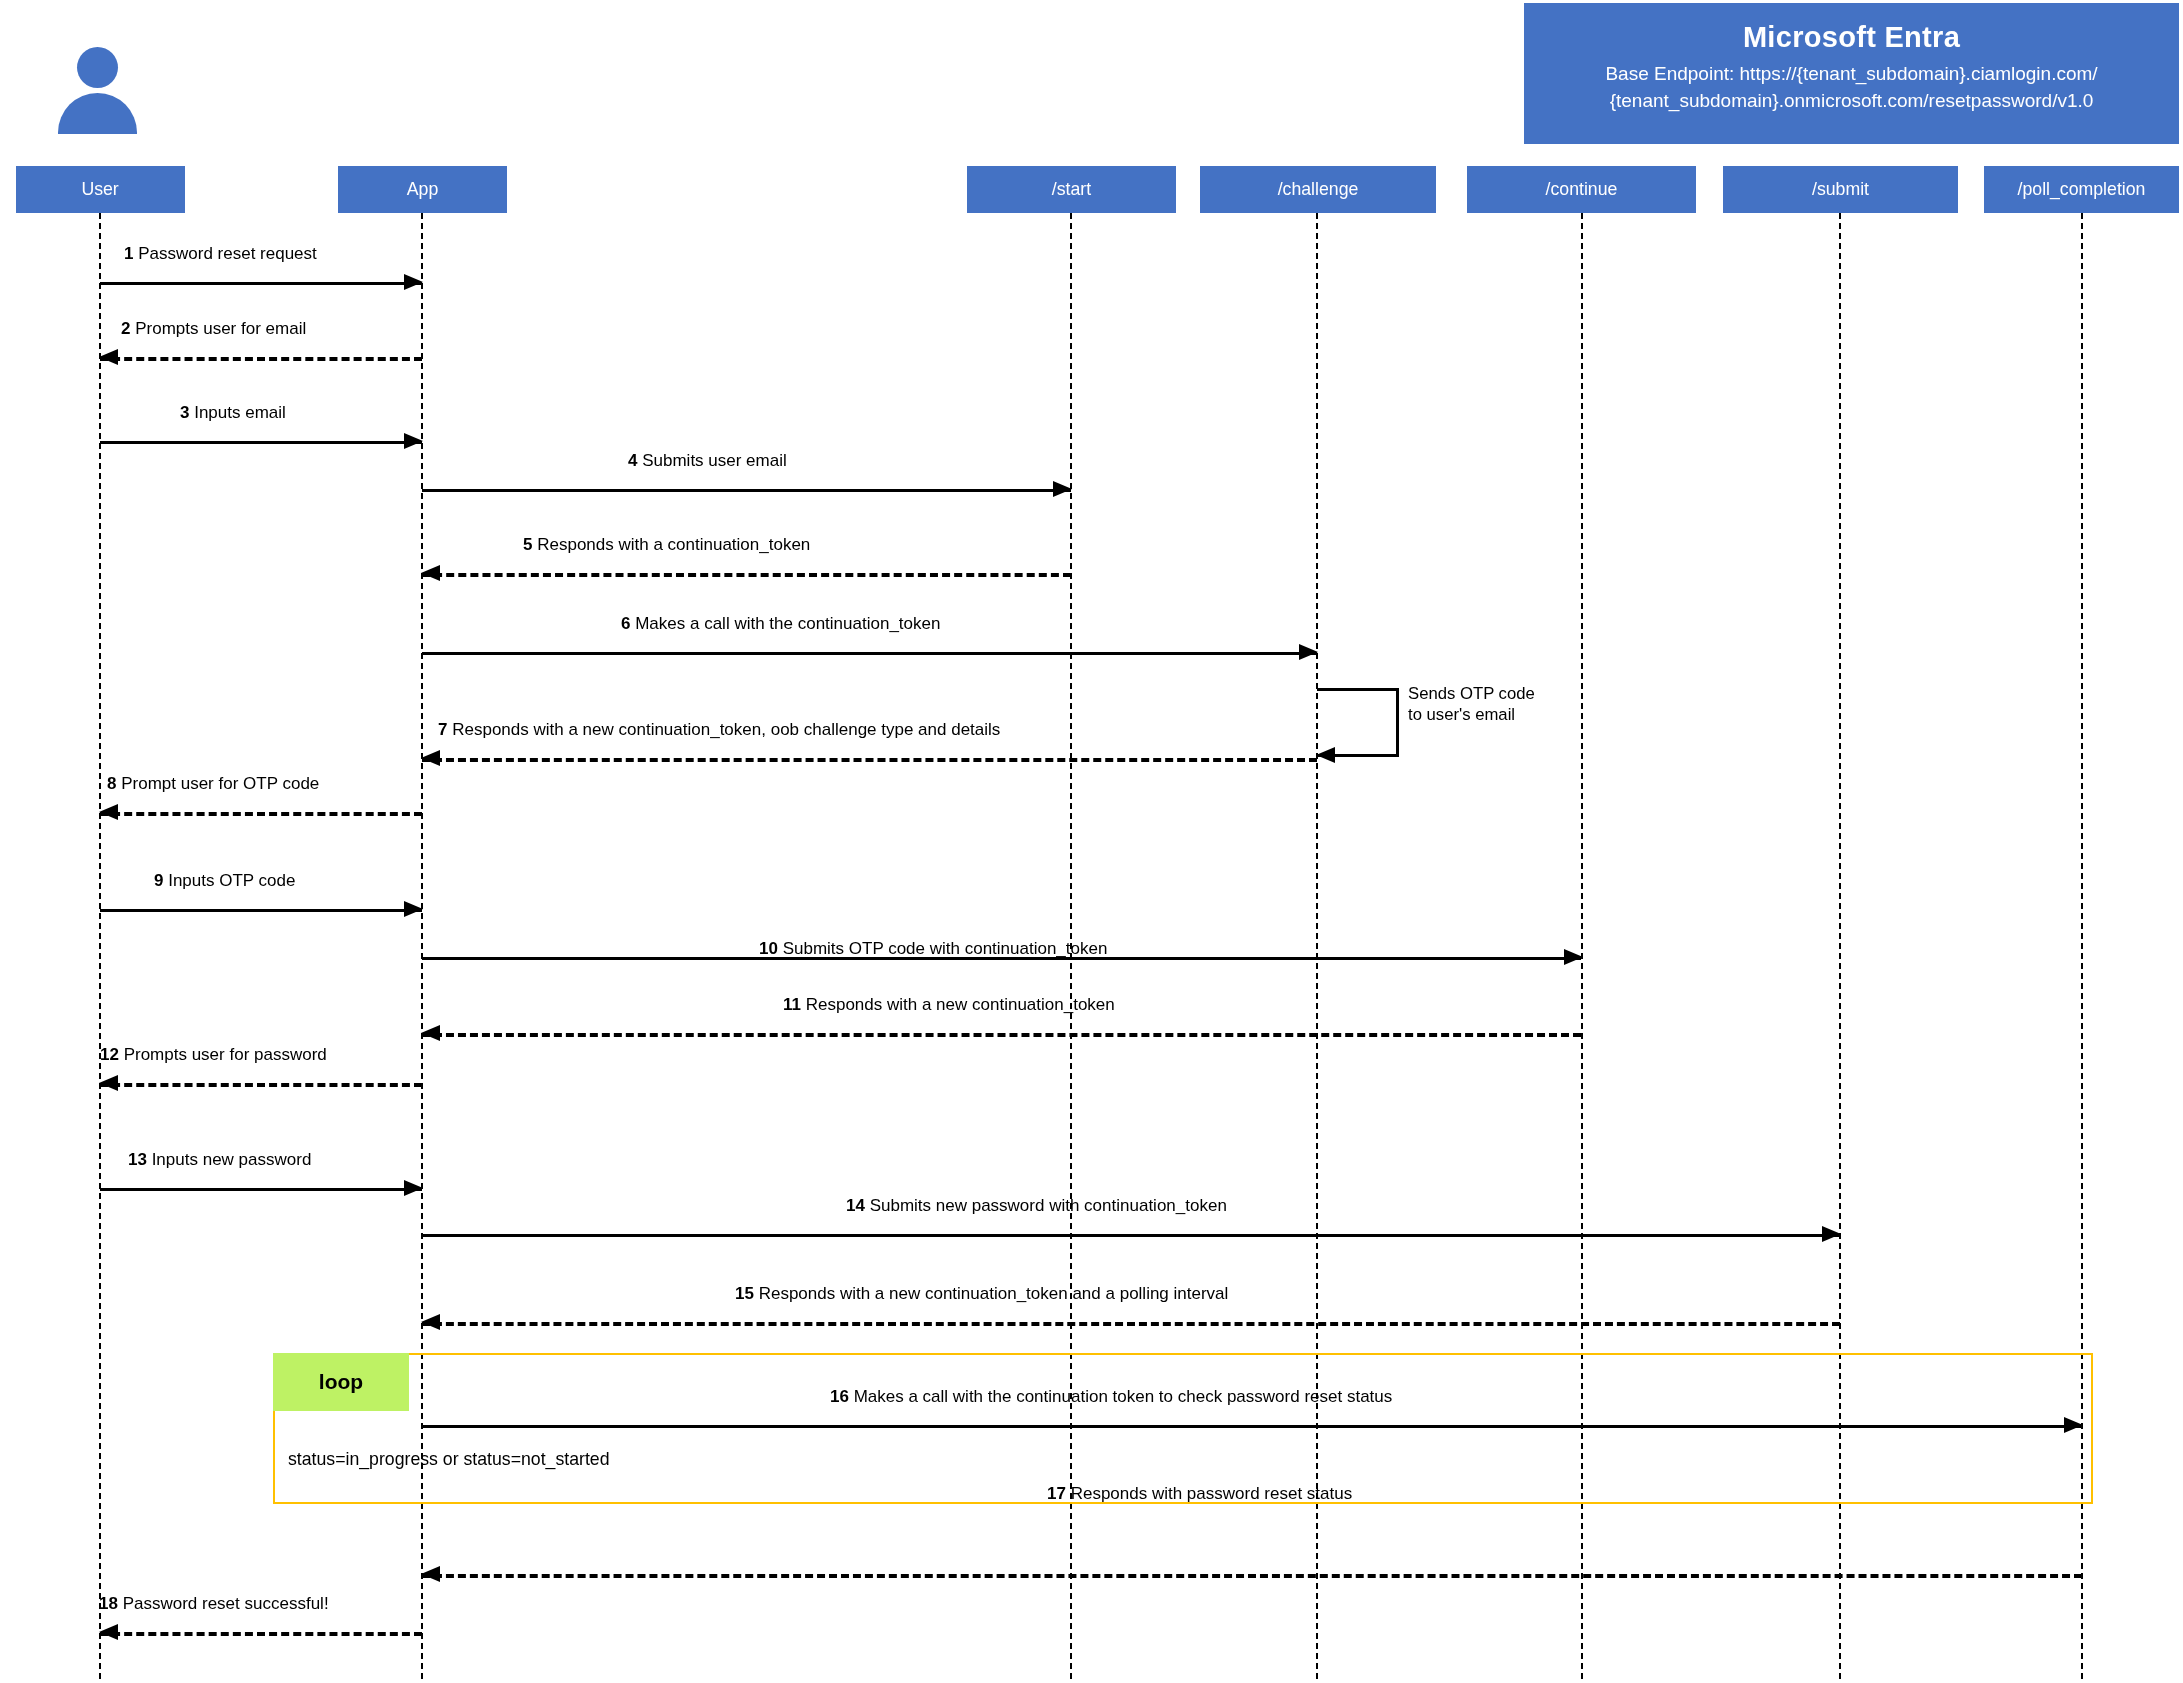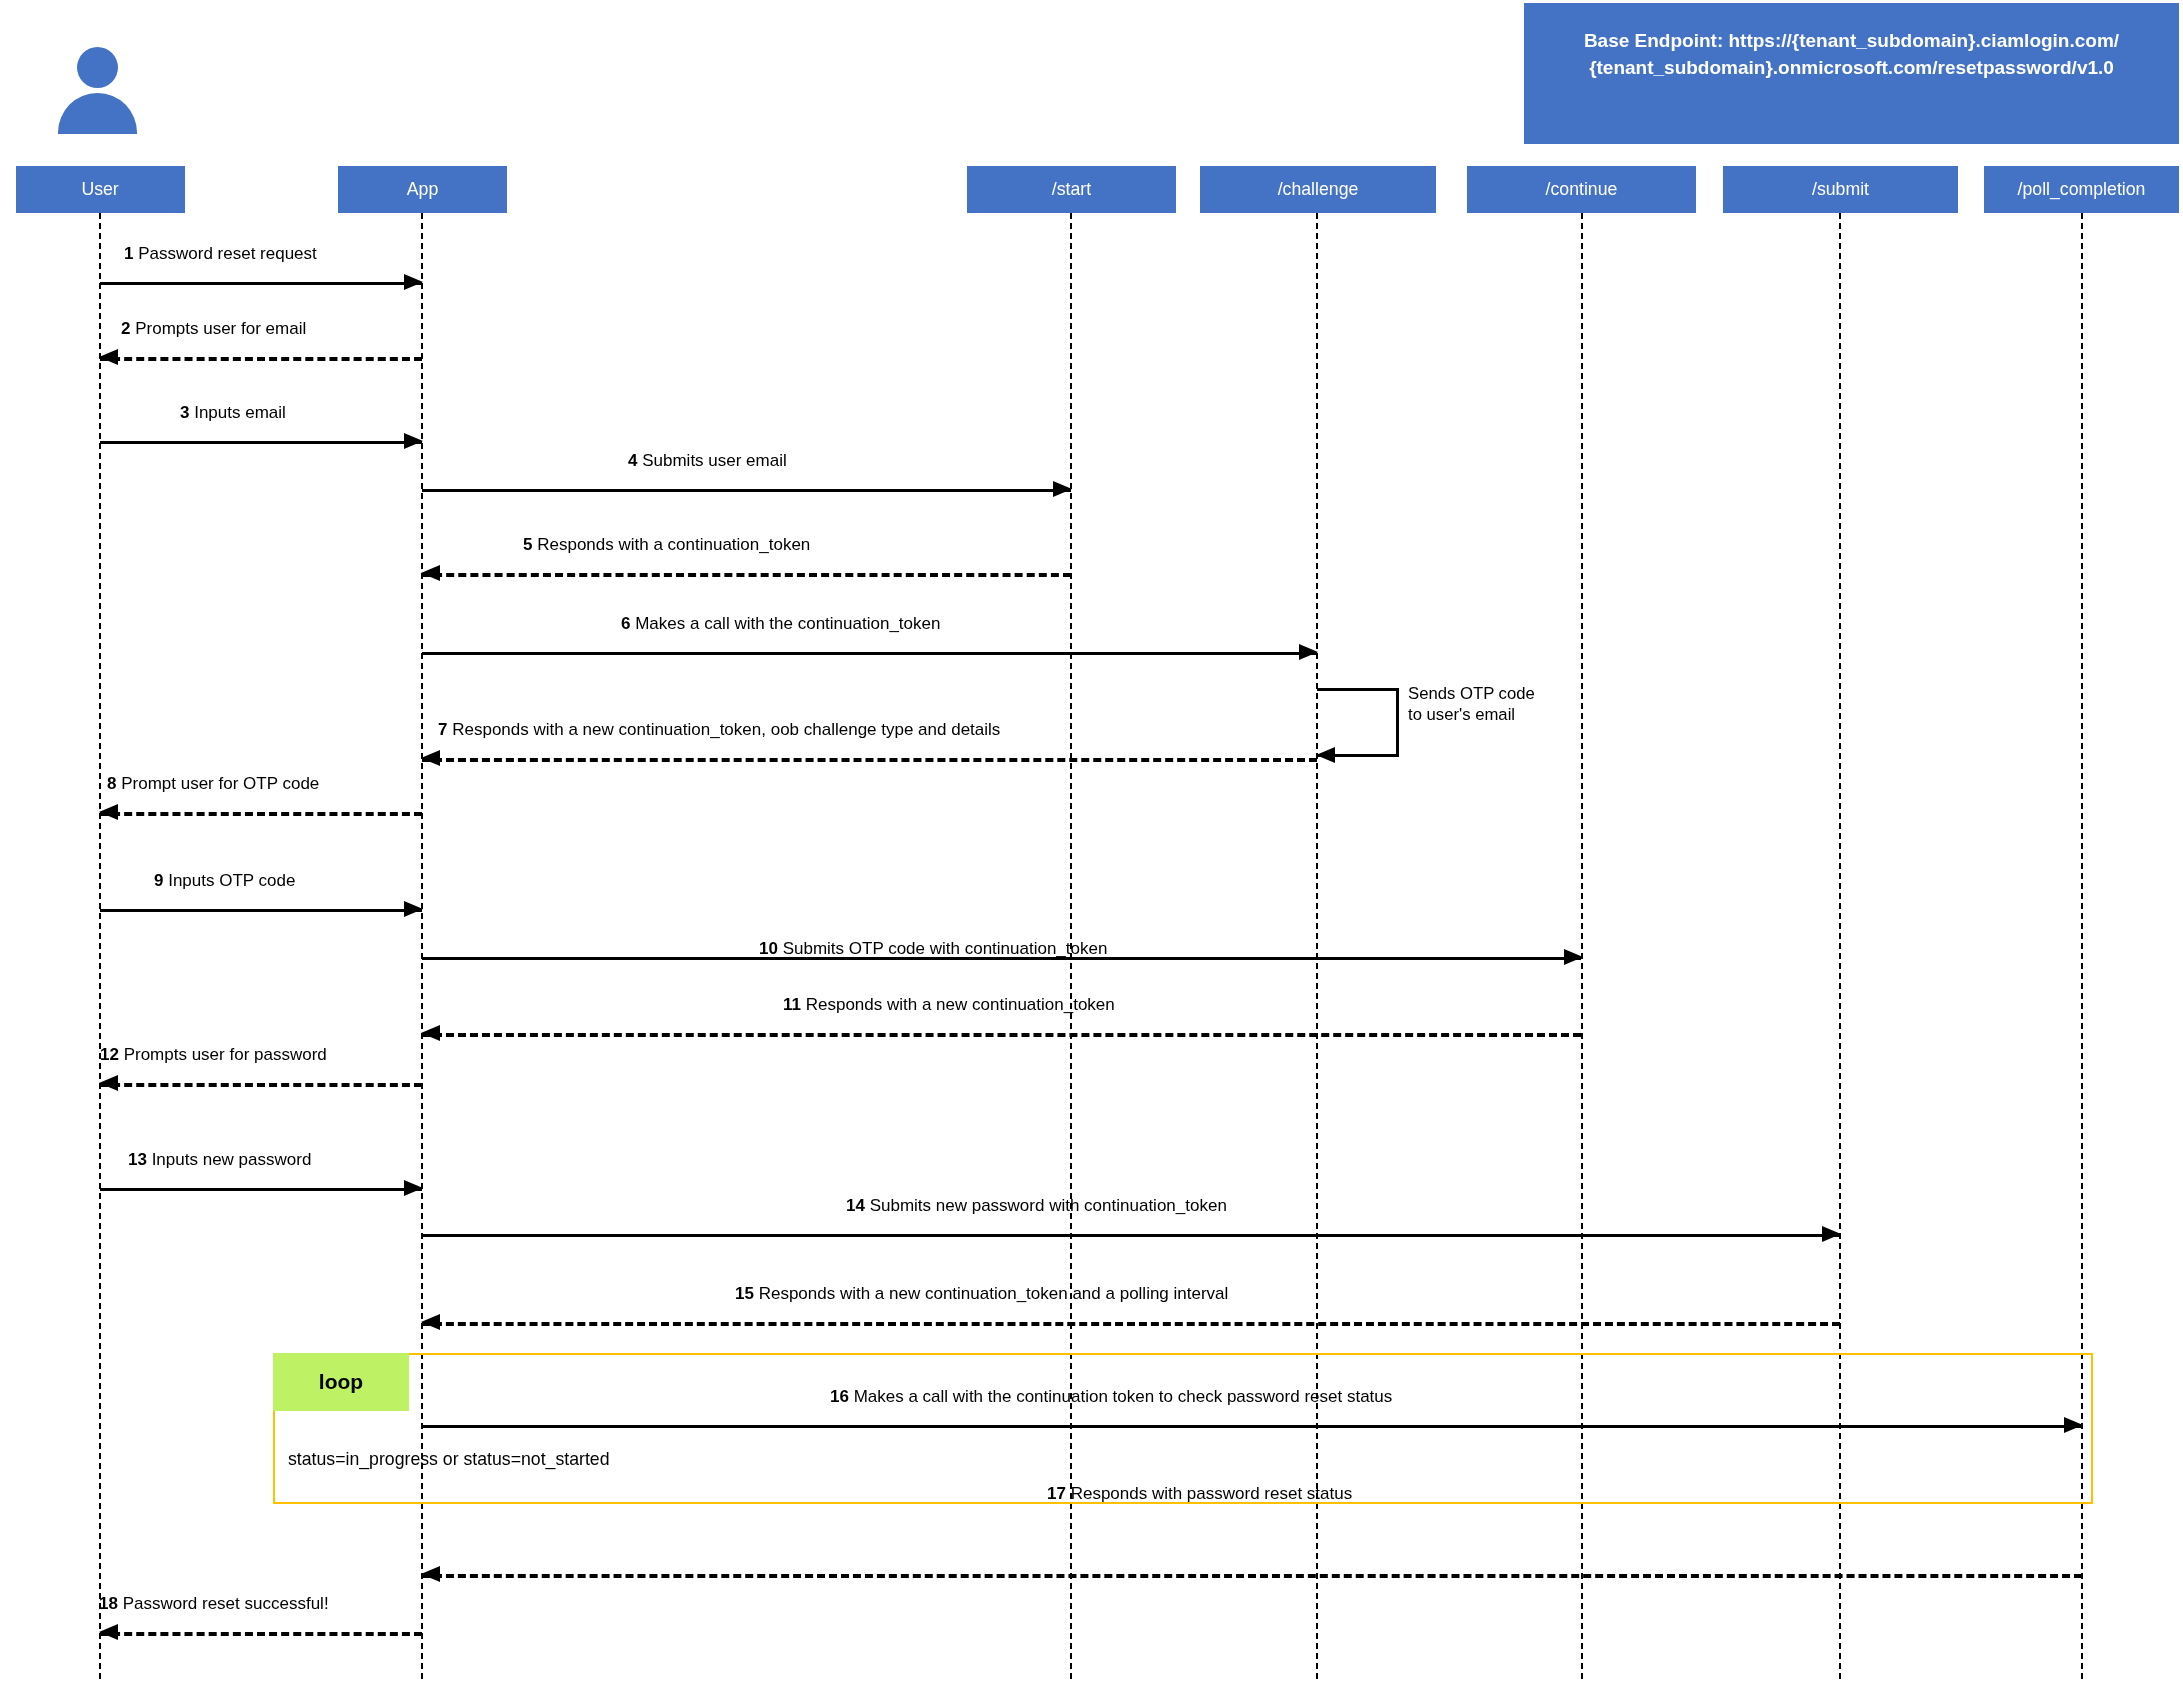--- a/index.html
+++ b/index.html
@@ -33,21 +33,21 @@
     padding-top: 17.7px;
   }
   .entra-title {
     font-size: 29px;
     font-weight: bold;
     line-height: 1.15;
     letter-spacing: 0.3px;
   }
   .entra-sub {
     font-size: 19px;
-    font-weight: bold;
+    font-weight: normal;
     line-height: 1.35;
     margin-top: 7.3px;
     padding: 0 6px;
   }
 
   
   .avatar {
     position: absolute;
     left: 56px;
     top: 47px;
@@ -177,20 +177,21 @@
     color: #000000;
     white-space: nowrap;
   }
 </style>
 </head>
 <body>
 
 <div id="canvas">
 
   <div class="entra-banner">
+    <div class="entra-title">Microsoft Entra</div>
     <div class="entra-sub">Base Endpoint: https://{tenant_subdomain}.ciamlogin.com/</div>
     <div class="entra-sub" style="margin-top:1px;">{tenant_subdomain}.onmicrosoft.com/resetpassword/v1.0</div>
   </div>
 
   <div class="avatar">
     <div class="head"></div>
     <div class="body"></div>
   </div>
 
   <div id="participants-layer">

